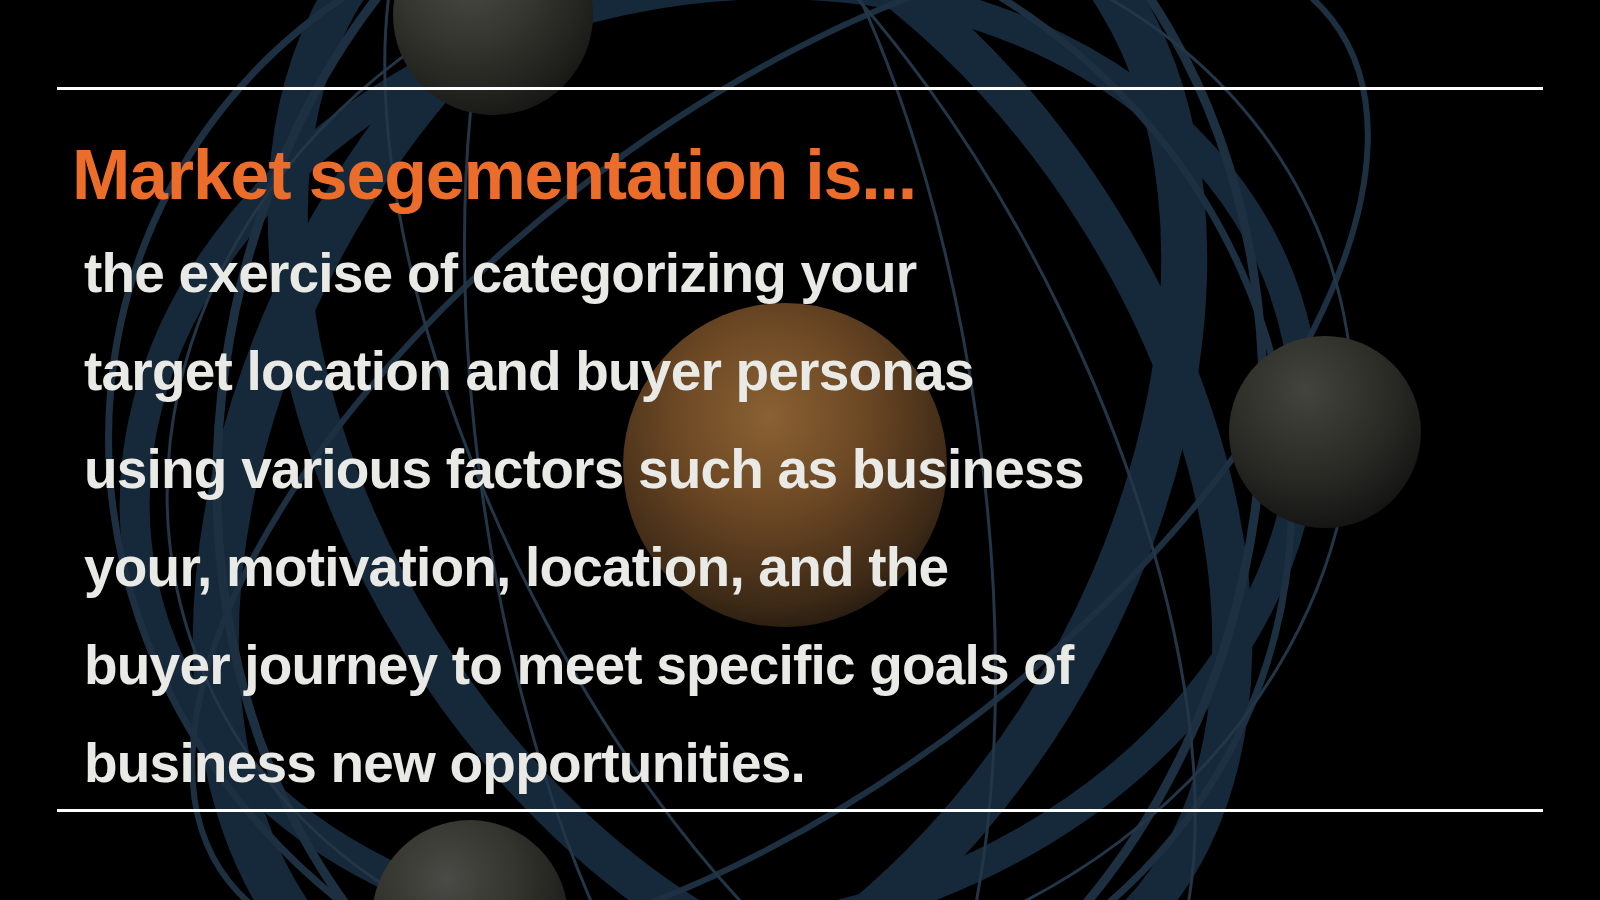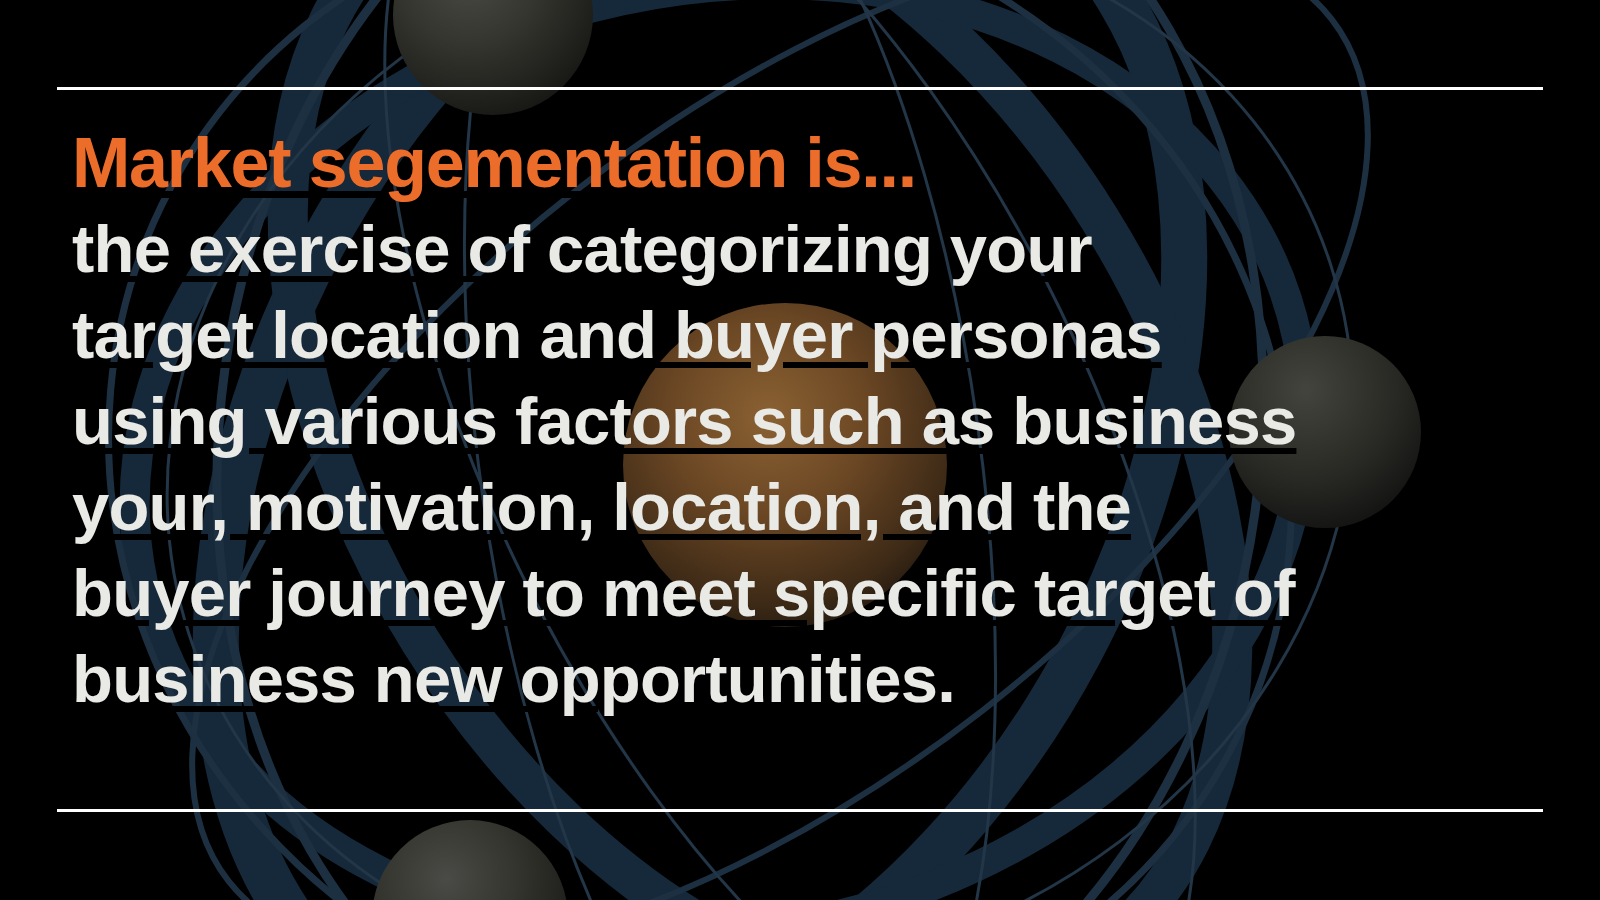--- a/index.html
+++ b/index.html
@@ -33,41 +33,40 @@
     height: 3px;
     background: #ffffff;
   }
   #rule-top { top: 87px; }
   #rule-bottom { top: 809px; height: 3px; }
 
   
   #text-block {
     position: absolute;
     left: 72px;
-    top: 120px;
+    top: 132px;
     width: 1460px;
-    text-decoration: underline;
   }
   #headline {
     color: #EC6C2A;
     font-size: 70px;
     font-weight: 700;
     line-height: 86px;
     letter-spacing: -1.2px;
     white-space: nowrap;
     margin: 0;
   }
   .body-line {
     color: #E9E9E6;
-    font-size: 67px;
+    font-size: 55px;
     font-weight: 700;
     line-height: 86px;
     letter-spacing: -0.8px;
     white-space: nowrap;
-    margin: 0;
+    margin: 12px;
   }
 </style>
 </head>
 <body>
 
 <div id="stage">
 
   <svg id="bg-art" viewBox="0 0 1600 900">
     <defs>
       <radialGradient id="gradDarkSphere" cx="38%" cy="30%" r="78%">
@@ -121,17 +120,17 @@
 
   <div class="rule" id="rule-top"></div>
   <div class="rule" id="rule-bottom"></div>
 
   <div id="text-block">
     <p id="headline">Market segementation is...</p>
     <p class="body-line">the exercise of categorizing your</p>
     <p class="body-line">target location and buyer personas</p>
     <p class="body-line">using various factors such as business</p>
     <p class="body-line">your, motivation, location, and the</p>
-    <p class="body-line">buyer journey to meet specific target of</p>
+    <p class="body-line">buyer journey to meet specific goals of</p>
     <p class="body-line">business new opportunities.</p>
   </div>
 
 </div>
 
 </body></html>

